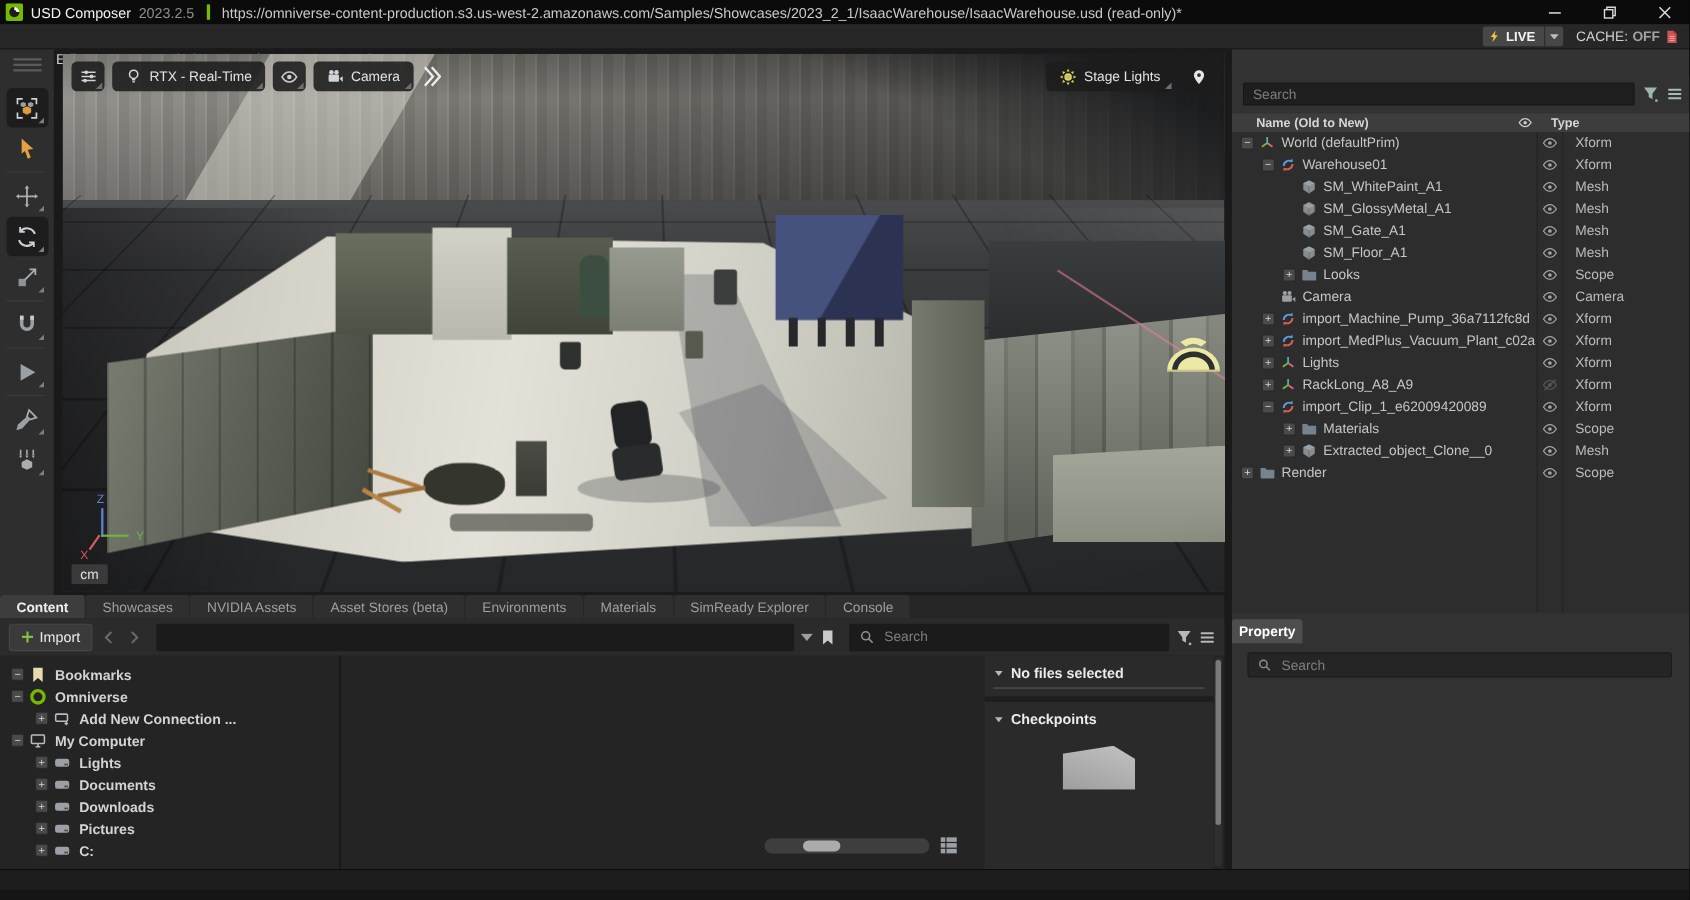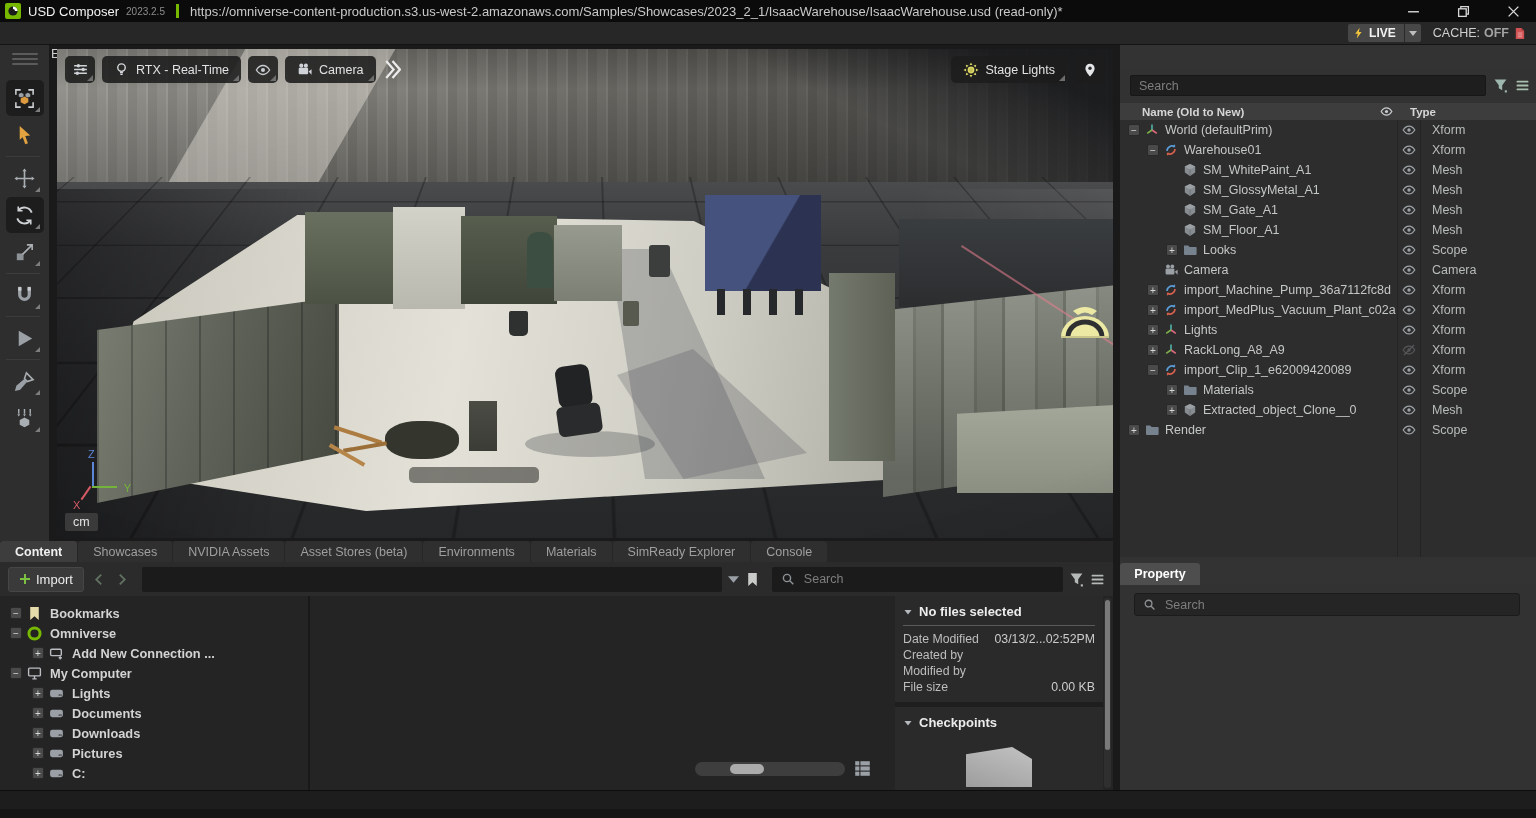--- a/index.html
+++ b/index.html
@@ -6,21 +6,21 @@
   #app{position:relative;width:1536px;height:818px;background:#1a1a1a;overflow:hidden;
        font-family:"Liberation Sans",sans-serif;-webkit-font-smoothing:antialiased;}
   .icn{display:inline-flex;align-items:center;justify-content:center;}
   .icn svg{display:block;}
 
   
   .titlebar{position:absolute;left:0;top:0;right:0;height:22px;background:#0b0b0b;
             display:flex;align-items:center;gap:7px;padding-left:5px;}
   .logo{width:16px;height:16px;flex:none;}
   .appname{color:#f2f2f2;font-size:13px;}
-  .version{color:#8d8d8d;font-size:10px;}
+  .version{color:#8d8d8d;font-size:13px;}
   .greensep{width:3px;height:14px;background:#76b900;margin:0 4px;flex:none;}
   .url{color:#c9c9c9;font-size:13px;white-space:nowrap;overflow:hidden;flex:1;}
   .wincontrols{display:flex;gap:36px;padding:0 16px;margin-left:auto;flex:none;}
   .wc{width:14px;height:14px;display:flex;align-items:center;justify-content:center;}
 
   
   .menubar{position:absolute;left:0;top:22px;right:0;height:22px;background:#272727;
            border-bottom:1px solid #141414;display:flex;align-items:center;padding:0 4px;}
   .menus{display:flex;gap:2px;margin-top:41px;}
   .menu-item{color:#cfcfcf;font-size:13px;padding:2px 8px;}
@@ -158,21 +158,21 @@
   .namecell{flex:0 0 277px;display:flex;align-items:center;overflow:hidden;white-space:nowrap;box-sizing:border-box;}
   .slabel{color:#c3c7c5;font-size:12.5px;margin-left:2px;}
   .pic{margin-right:4px;flex:none;}.pic svg{width:14px;height:14px;}
   .eyecell{flex:0 0 23px;display:flex;justify-content:center;}.eyecell svg{width:14px;height:14px;}
   .typecell{color:#b7bcba;font-size:12.5px;padding-left:12px;}
   .exp{width:12px;height:12px;background:#4a4a4a;border:1px solid #292929;color:#d4d8d6;font-size:10px;
        line-height:11px;text-align:center;border-radius:2px;margin-right:5px;flex:none;box-sizing:border-box;}
   .exp.none{background:transparent;border:none;}
 
   .propsection{position:absolute;left:0;top:515px;width:416px;height:230px;background:#333;}
-  .ptab{position:absolute;left:0;top:3px;width:80px;height:22px;background:#4e4e4e;color:#fff;font-weight:700;
+  .ptab{position:absolute;left:0;top:3px;width:64px;height:22px;background:#4e4e4e;color:#fff;font-weight:700;
         font-size:12.5px;display:flex;align-items:center;justify-content:center;border-radius:3px 3px 0 0;}
   .pbody{position:absolute;left:0;top:25px;right:0;bottom:0;background:#323232;}
   .psearch{position:absolute;left:14px;right:16px;top:8px;height:21px;background:#252525;border:1px solid #1b1b1b;
         border-radius:3px;display:flex;align-items:center;gap:7px;padding:0 8px;}
   .psearch input{flex:1;background:transparent;border:none;outline:none;color:#cfcfcf;font-size:12.5px;}
 
   
   .contentpanel{position:absolute;left:0;top:496px;width:1113px;height:249px;background:#262626;}
   .ctabs{position:absolute;left:0;top:0;height:21px;display:flex;gap:1px;}
   .ctab{background:#2f2f2f;color:#9f9f9f;font-size:12.5px;padding:4px 15px 0;border-radius:3px 3px 0 0;white-space:nowrap;}
@@ -1056,38 +1056,20 @@
         <div class="cdetails">
           <div class="dheader">
             <span class="icn">
                 <svg viewBox="0 0 10 10" width="10" height="10">
                   <path d="M1.5 3h7L5 7.5z" fill="#b5b9bd"></path>
                 </svg>
               </span>
             <span>No files selected</span>
           </div>
           <div class="dsep"></div>
-          <div id="detail-fields">
-              <div class="drow">
-                <span class="dlabel">Date Modified</span>
-                <span class="dvalue">03/13/2...02:52PM</span>
-              </div>
-              <div class="drow">
-                <span class="dlabel">Created by</span>
-                <span class="dvalue"></span>
-              </div>
-              <div class="drow">
-                <span class="dlabel">Modified by</span>
-                <span class="dvalue"></span>
-              </div>
-              <div class="drow">
-                <span class="dlabel">File size</span>
-                <span class="dvalue">0.00 KB</span>
-              </div>
-            </div>
           <div class="cpgap"></div>
           <div class="dheader">
             <span class="icn">
                 <svg viewBox="0 0 10 10" width="10" height="10">
                   <path d="M1.5 3h7L5 7.5z" fill="#b5b9bd"></path>
                 </svg>
               </span>
             <span>Checkpoints</span>
           </div>
           <div class="pageicon"></div>

